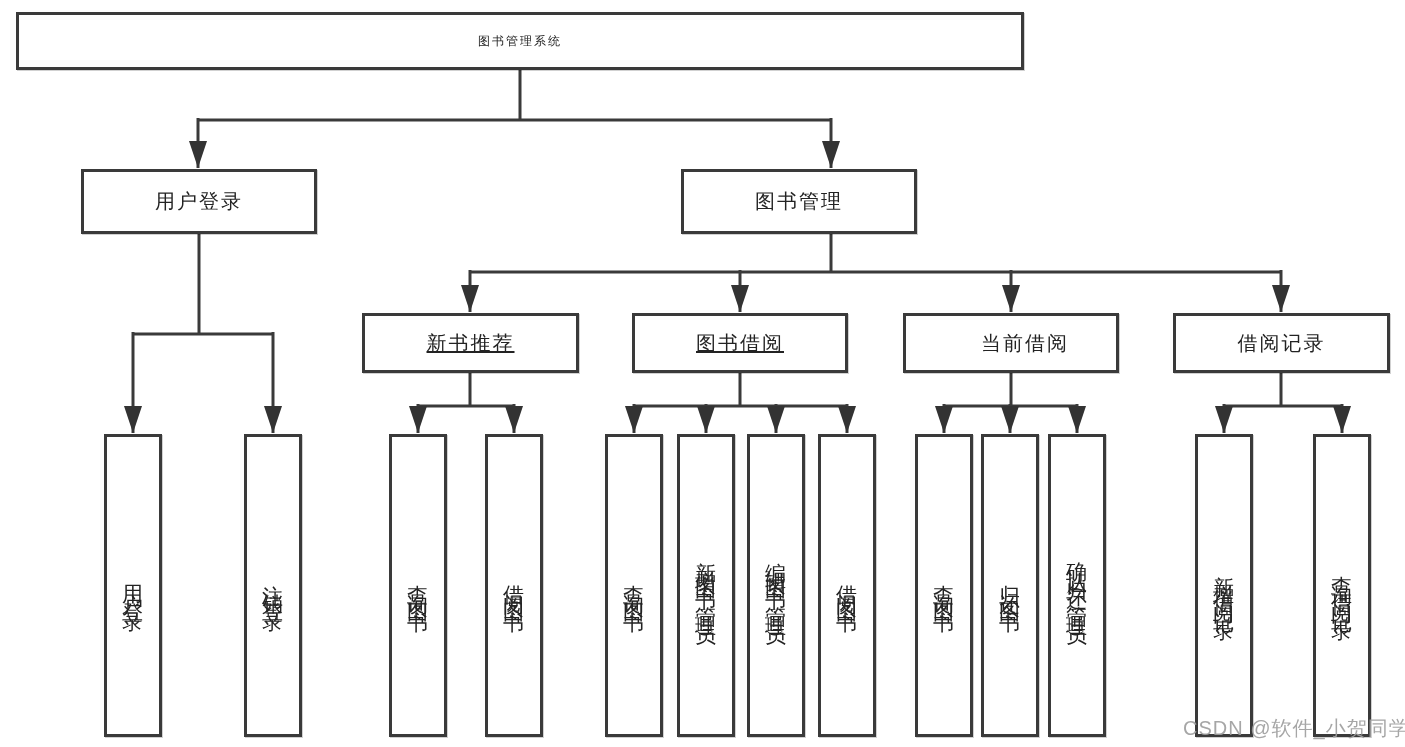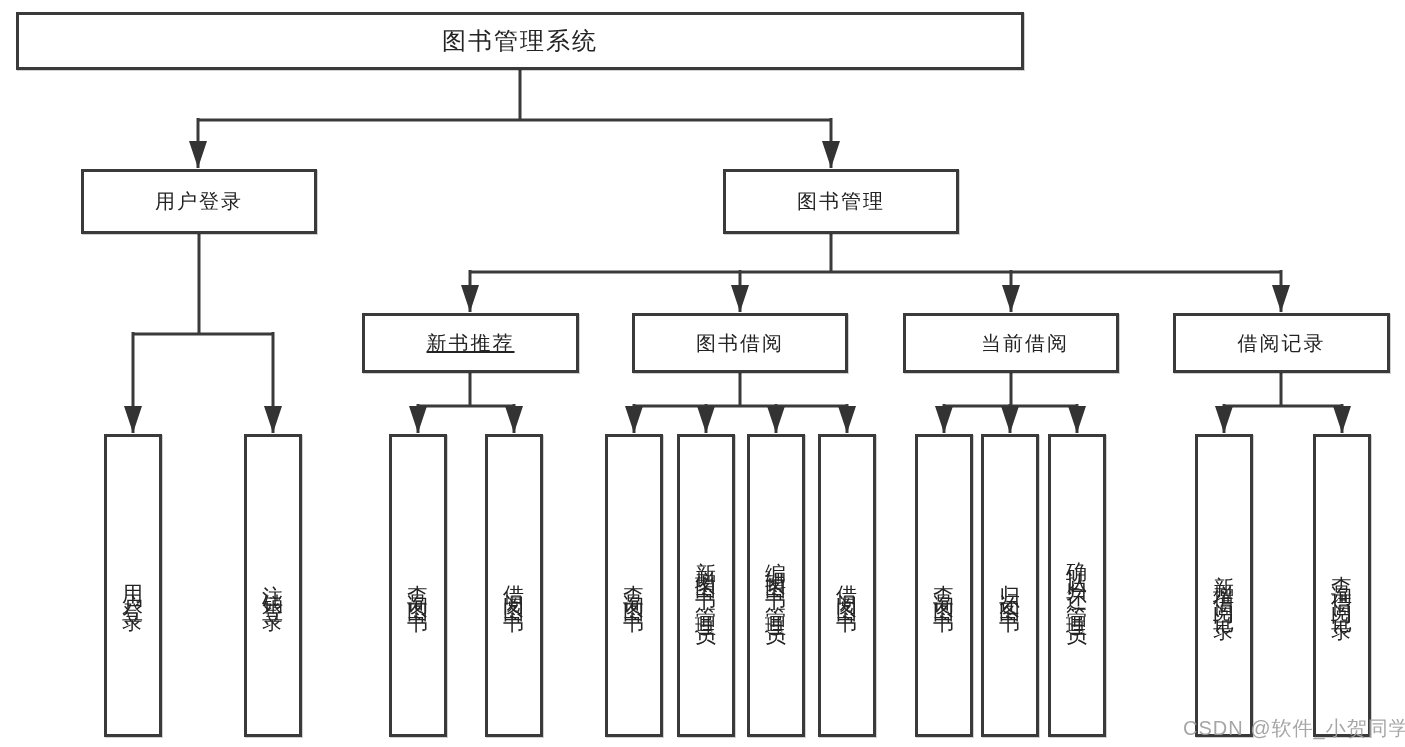--- a/index.html
+++ b/index.html
@@ -9,21 +9,21 @@
     color:#232323;overflow:hidden;
   }
   .stage{position:absolute;left:0;top:0;width:1405px;height:747px;}
   svg.wires{position:absolute;left:0;top:0;width:1405px;height:747px;z-index:1;}
   .node{
     position:absolute;box-sizing:border-box;background:#ffffff;
     border:3px solid #3a3a3a;box-shadow:1px 1px 0 rgba(0,0,0,0.18);
     display:flex;align-items:center;justify-content:center;z-index:2;
   }
   .hnode{font-size:20px;letter-spacing:2px;font-weight:400;}
-  .root{font-size:24px;letter-spacing:2px;}
+  .root{font-size:12px;letter-spacing:2px;}
   .leaf span{
     writing-mode:vertical-rl;text-orientation:mixed;
     font-size:21px;letter-spacing:9px;line-height:1;white-space:nowrap;
   }
   .watermark{
     position:absolute;left:1183px;top:715px;z-index:3;
     font-size:20px;color:rgba(158,158,158,0.92);letter-spacing:1px;white-space:nowrap;
   }
 </style>
 </head>
@@ -70,24 +70,24 @@
 
       <path d="M1281,373 V406 M1224,406 H1342"></path>
       <line x1="1224" y1="404" x2="1224" y2="433" marker-end="url(#ah)"></line>
       <line x1="1342" y1="404" x2="1342" y2="433" marker-end="url(#ah)"></line>
     </g>
   </svg>
 
   <div class="node root" style="left:16px;top:12px;width:1008px;height:58px;">图书管理系统</div>
 
   <div class="node hnode" style="left:81px;top:169px;width:236px;height:65px;">用户登录</div>
-  <div class="node hnode" style="left:723px;top:169px;width:236px;height:65px;">图书管理</div>
+  <div class="node hnode" style="left:681px;top:169px;width:236px;height:65px;">图书管理</div>
 
   <div class="node hnode" style="left:362px;top:313px;width:217px;height:60px;text-decoration:underline;">新书推荐</div>
-  <div class="node hnode" style="left:632px;top:313px;width:216px;height:60px;">图书借阅</div>
+  <div class="node hnode" style="left:632px;top:313px;width:216px;height:60px;text-decoration:underline;">图书借阅</div>
   <div class="node hnode" style="left:903px;top:313px;width:216px;height:60px;padding-left:28px;">当前借阅</div>
   <div class="node hnode" style="left:1173px;top:313px;width:217px;height:60px;">借阅记录</div>
 
   <div class="node leaf" style="left:104px;top:434px;width:58px;height:303px;">
     <span>用户登录</span>
     </div>
   <div class="node leaf" style="left:244px;top:434px;width:58px;height:303px;">
     <span>注销登录</span>
     </div>
 

